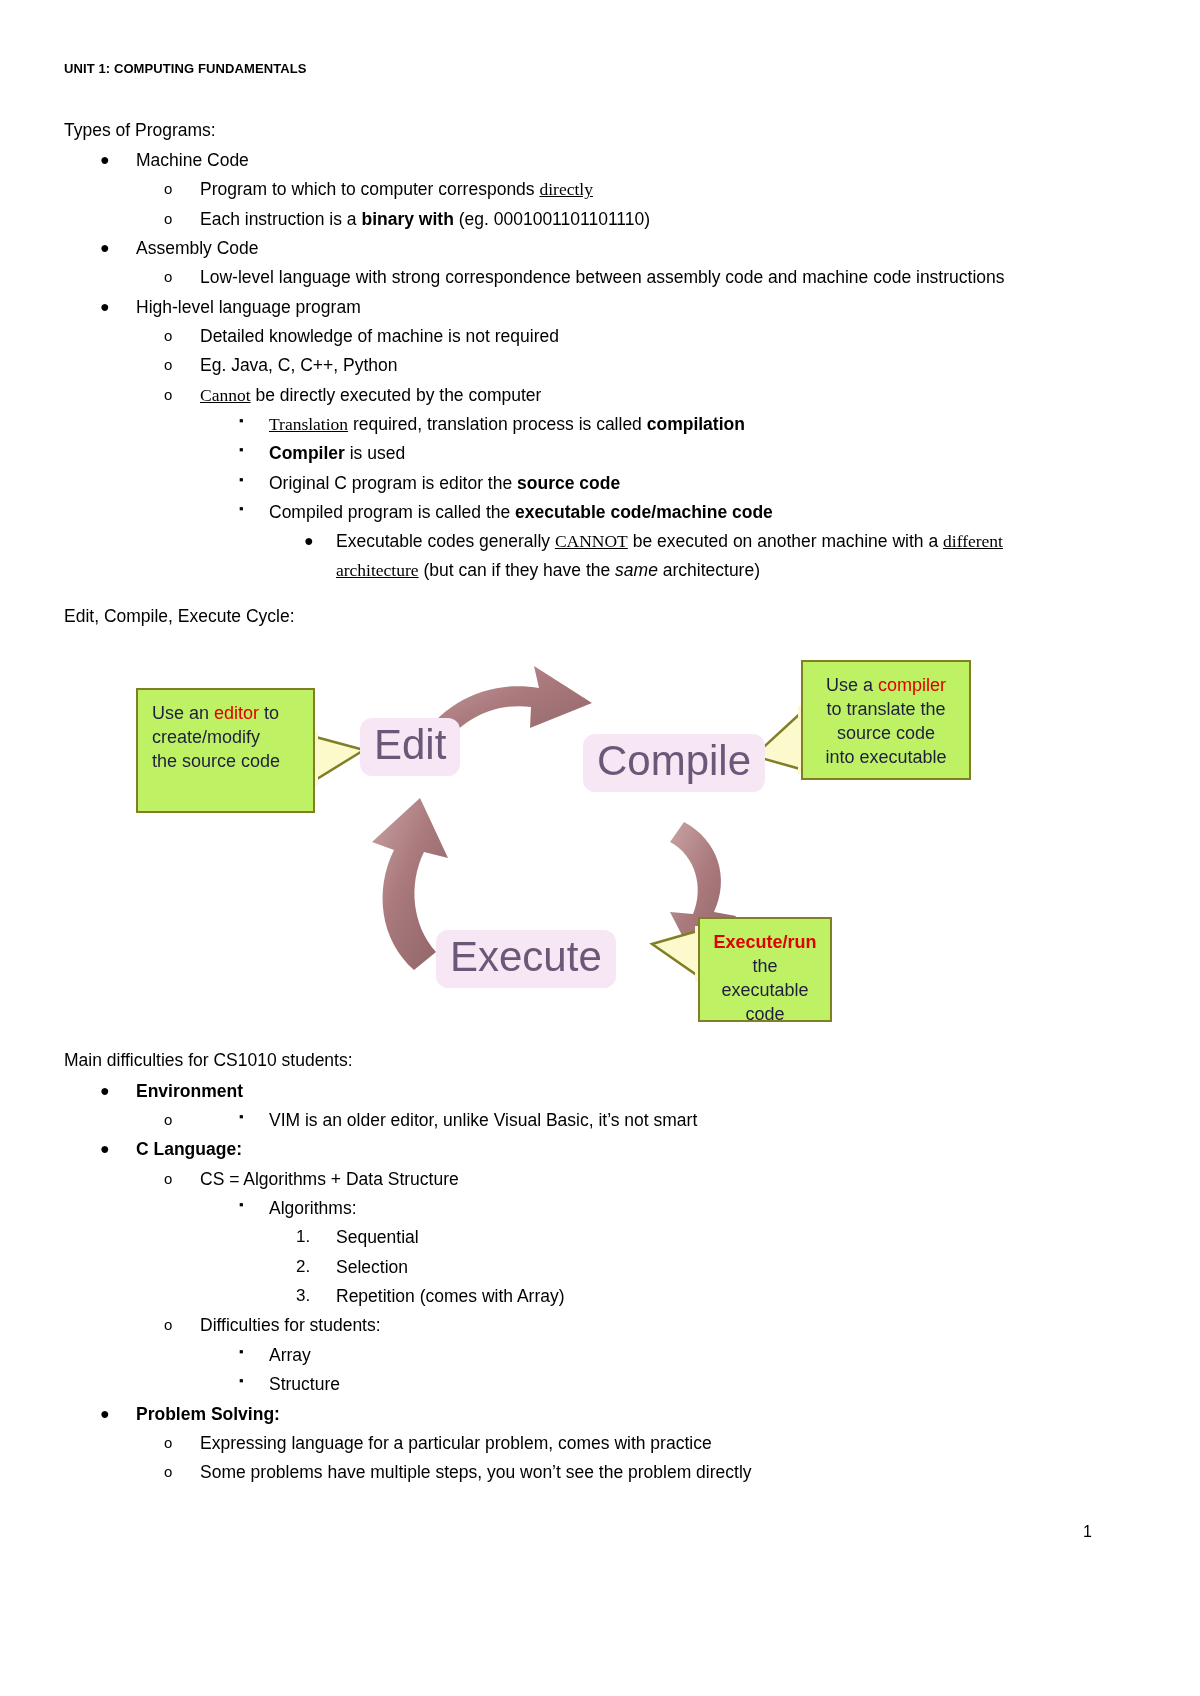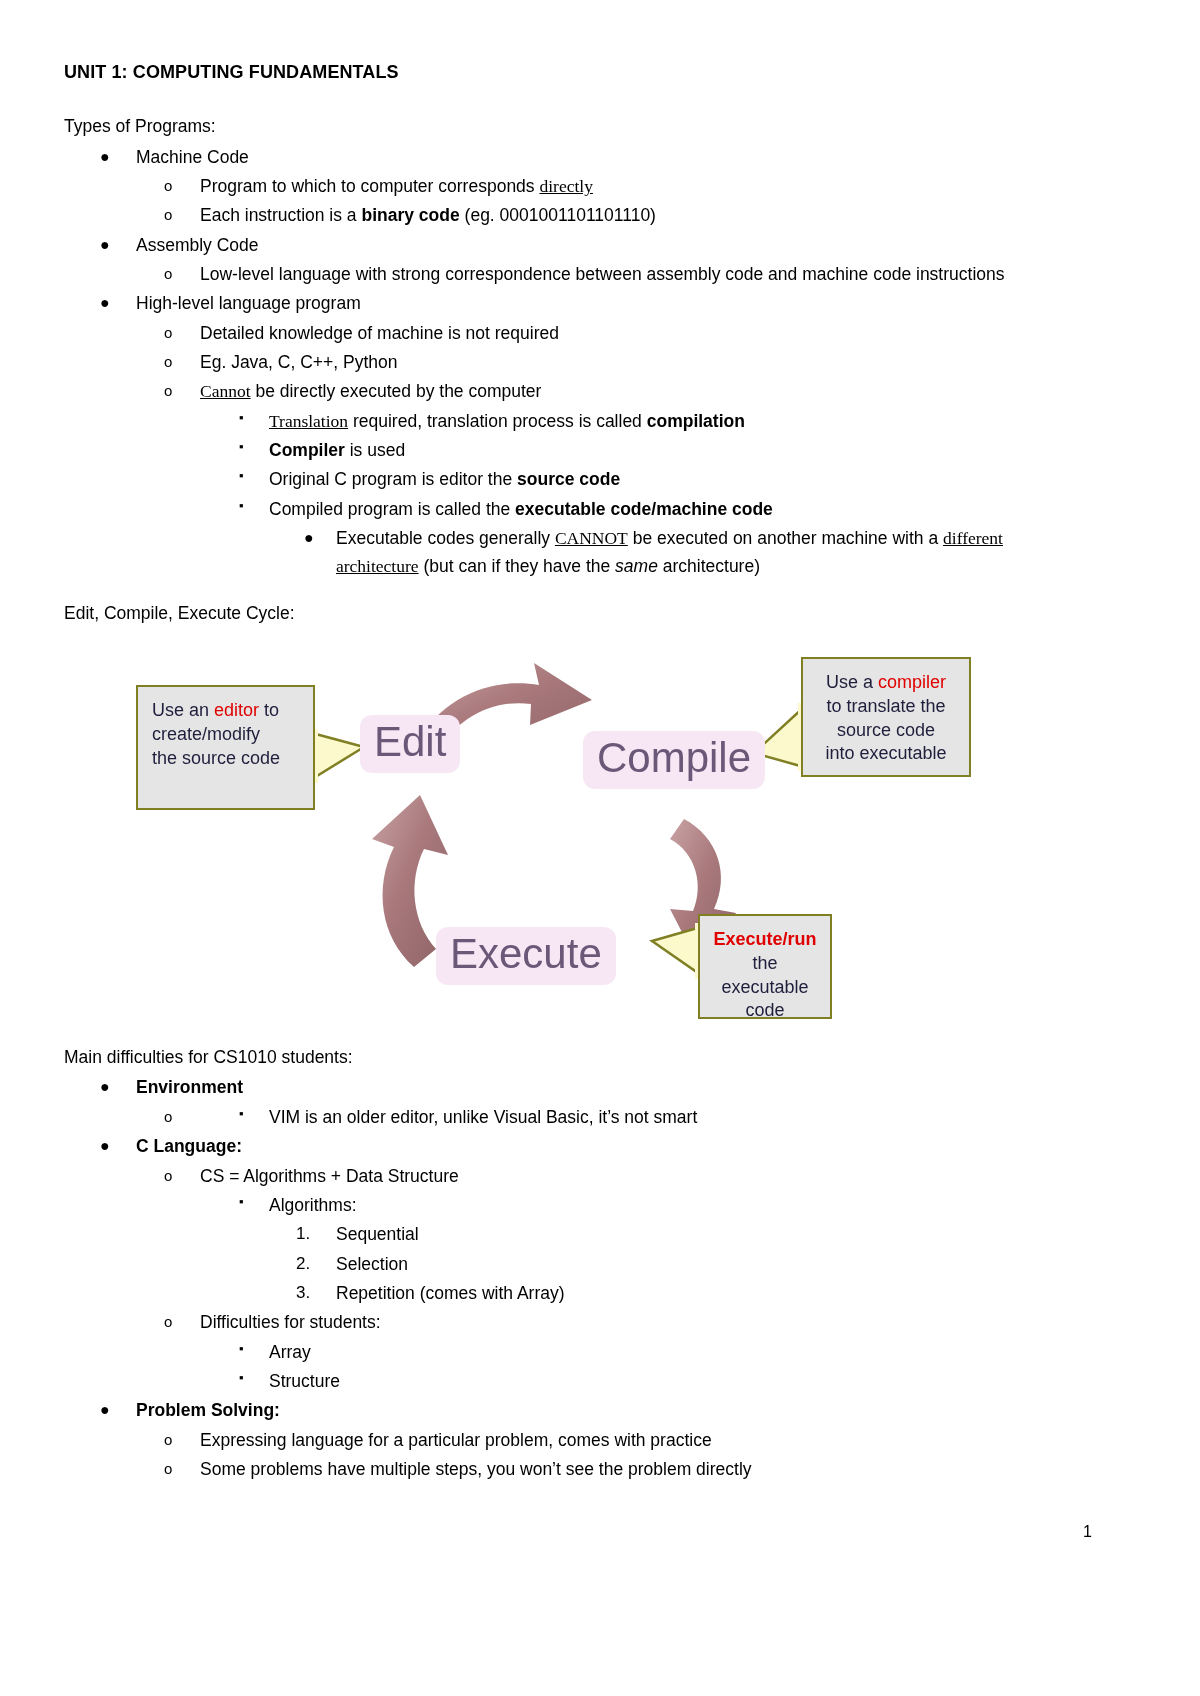--- a/index.html
+++ b/index.html
@@ -26,23 +26,23 @@
   .content {
     position: absolute;
     left: 64px;
     top: 60px;
     width: 990px;
   }
 
   
   .doc-title {
     font-weight: bold;
-    font-size: 18px;
+    font-size: 13px;
     letter-spacing: 0.1px;
-    margin: 0 0 28px 0;
+    margin: 0 0 38px 0;
     line-height: 1.35;
   }
   .para {
     font-size: 17.5px;
     line-height: 1.62;
     margin: 0 0 2px 0;
   }
   .section-label {
     font-size: 17.5px;
     font-weight: normal;
@@ -109,21 +109,21 @@
     border-radius: 12px;
     white-space: nowrap;
     line-height: 1.08;
   }
   .node-edit    { left: 296px; top: 78px; }
   .node-compile { left: 519px; top: 94px; }
   .node-execute { left: 372px; top: 290px; }
 
   .callout {
     position: absolute;
-    background: #e5e5e5;
+    background: #bef264;
     border: 2.5px solid #807f24;
     color: #1f1f3d;
     font-size: 18px;
     line-height: 1.32;
     text-align: center;
     padding: 12px 10px;
     box-sizing: border-box;
     font-family: "Liberation Sans", sans-serif;
   }
   .callout .hl-red { color: #e00000; }
@@ -165,21 +165,21 @@
         <span class="txt">Machine Code</span>
       </li>
 
       <li class="item l2">
         <span class="marker">o</span>
         <span class="txt"><span>Program to which to computer corresponds </span><span class="u">directly</span></span>
       </li>
 
       <li class="item l2">
         <span class="marker">o</span>
-        <span class="txt"><span>Each instruction is a </span><span class="b">binary code</span><span> (eg. 0001001101101110)</span></span>
+        <span class="txt"><span>Each instruction is a </span><span class="b">binary with</span><span> (eg. 0001001101101110)</span></span>
       </li>
 
       <li class="item l1">
         <span class="marker">●</span>
         <span class="txt">Assembly Code</span>
       </li>
 
       <li class="item l2">
         <span class="marker">o</span>
         <span class="txt">Low-level language with strong correspondence between assembly code and machine code instructions</span>

